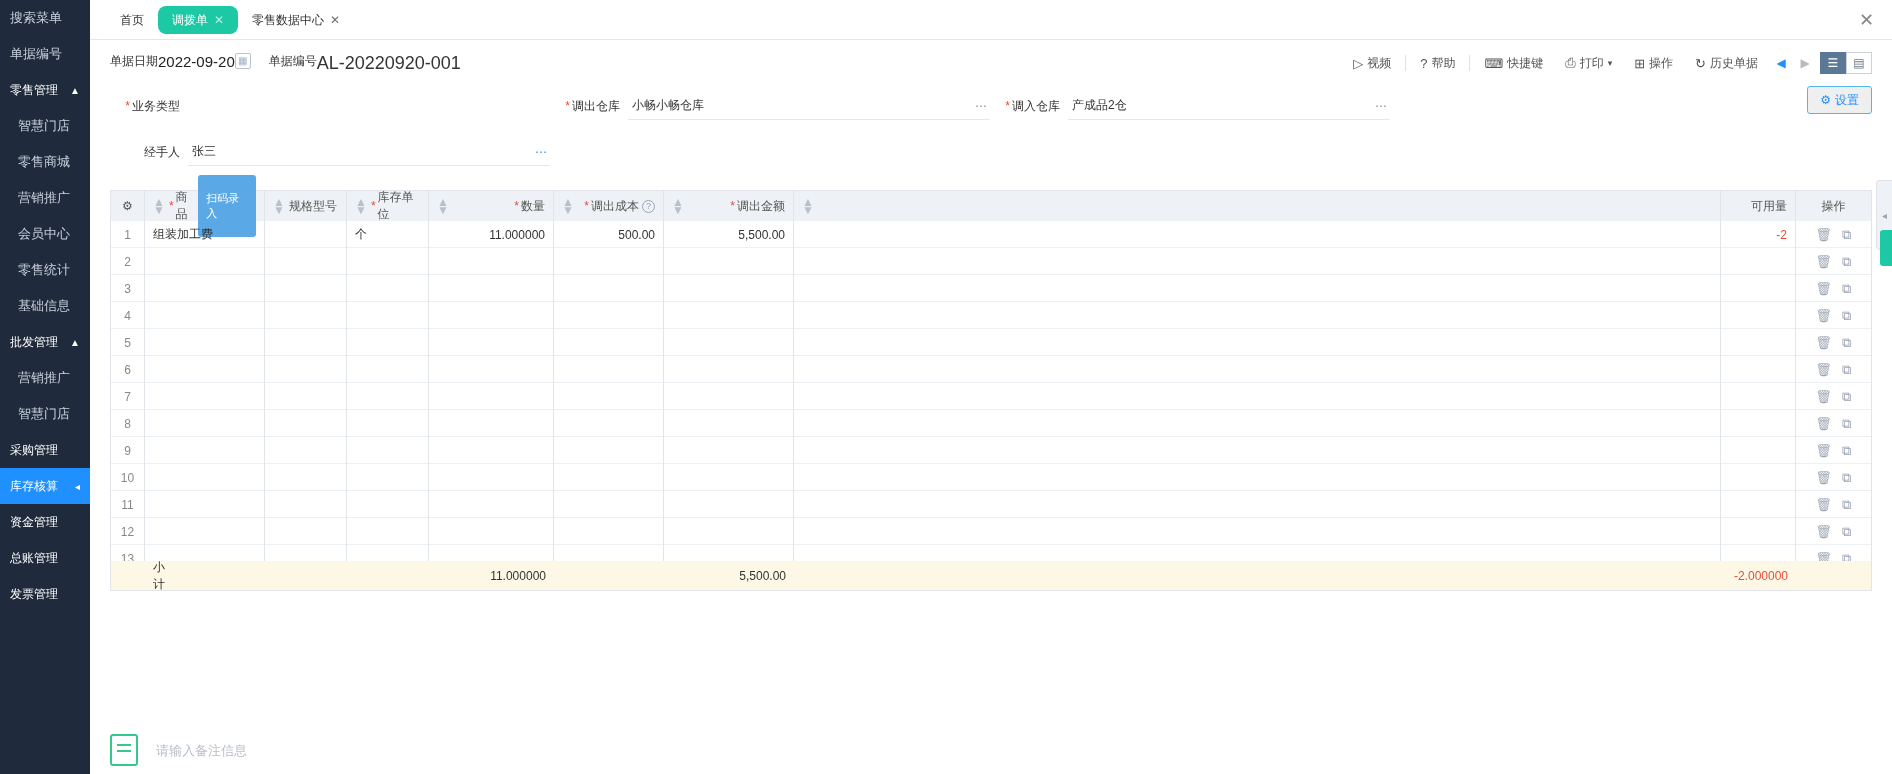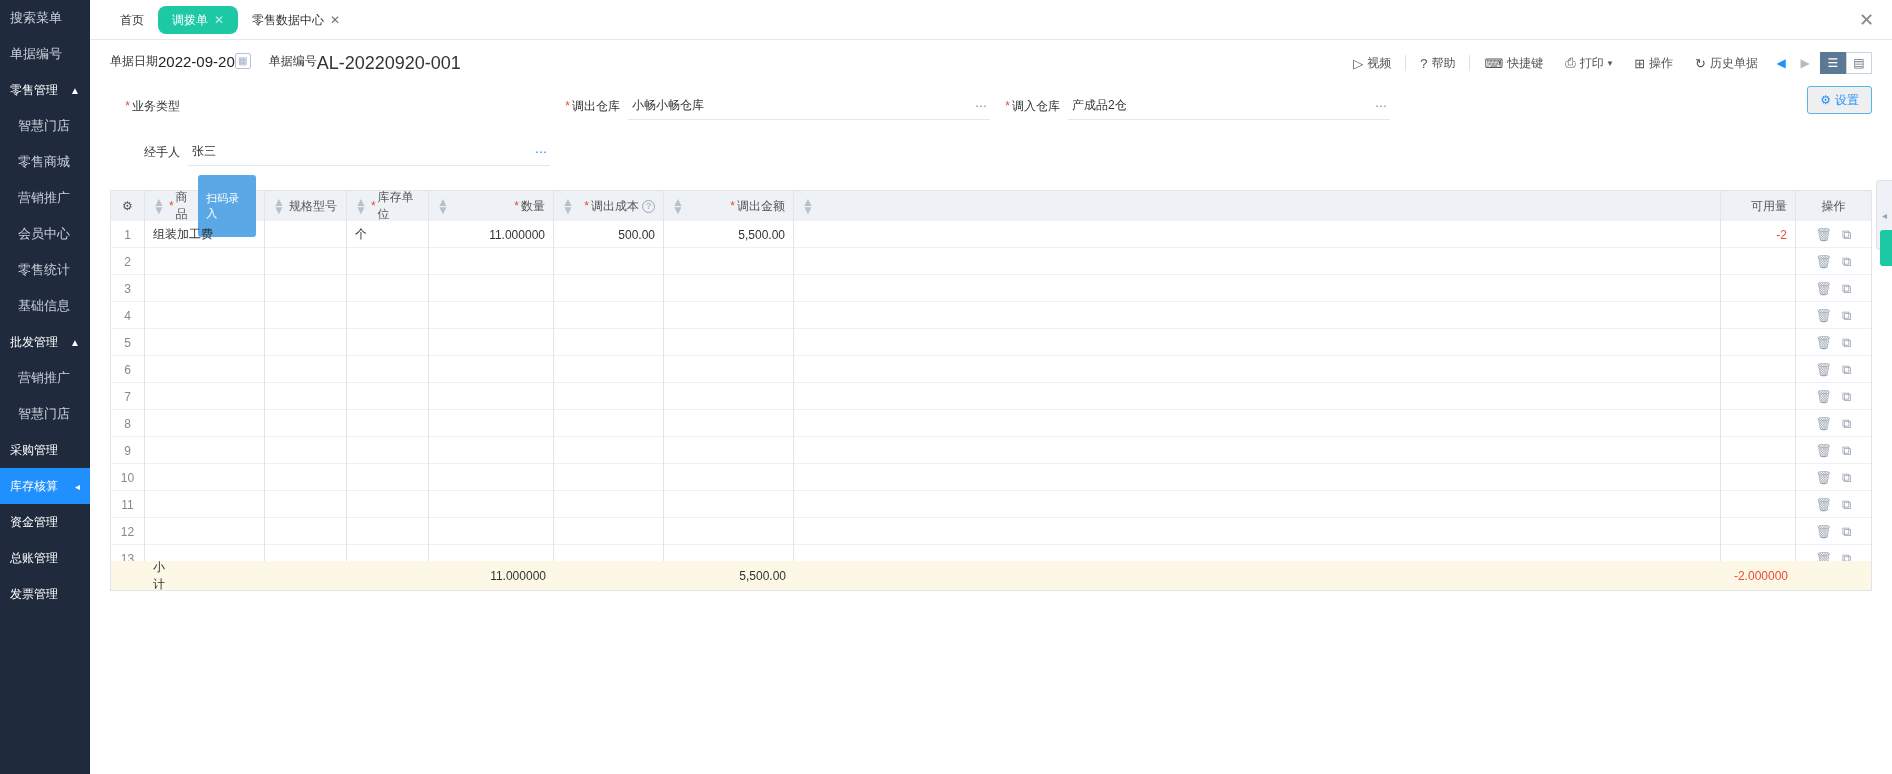--- a/index.html
+++ b/index.html
@@ -505,17 +505,21 @@
       <div class="td c-spec"></div>
       <div class="td c-unit"></div>
       <div class="td c-qty">11.000000</div>
       <div class="td c-cost"></div>
       <div class="td c-amt">5,500.00</div>
       <div class="td c-gap"></div>
       <div class="td c-avail neg">-2.000000</div>
       <div class="td c-act"></div>
     </div>
 
+    <div class="footer">
+      <div class="note-icon"></div>
+      <input class="remark-input" placeholder="请输入备注信息" style="">
+    </div>
 
     <div class="flyout">◂</div>
     <div class="side-flyout"></div>
   </div>
 </div>
 
 </body></html>

